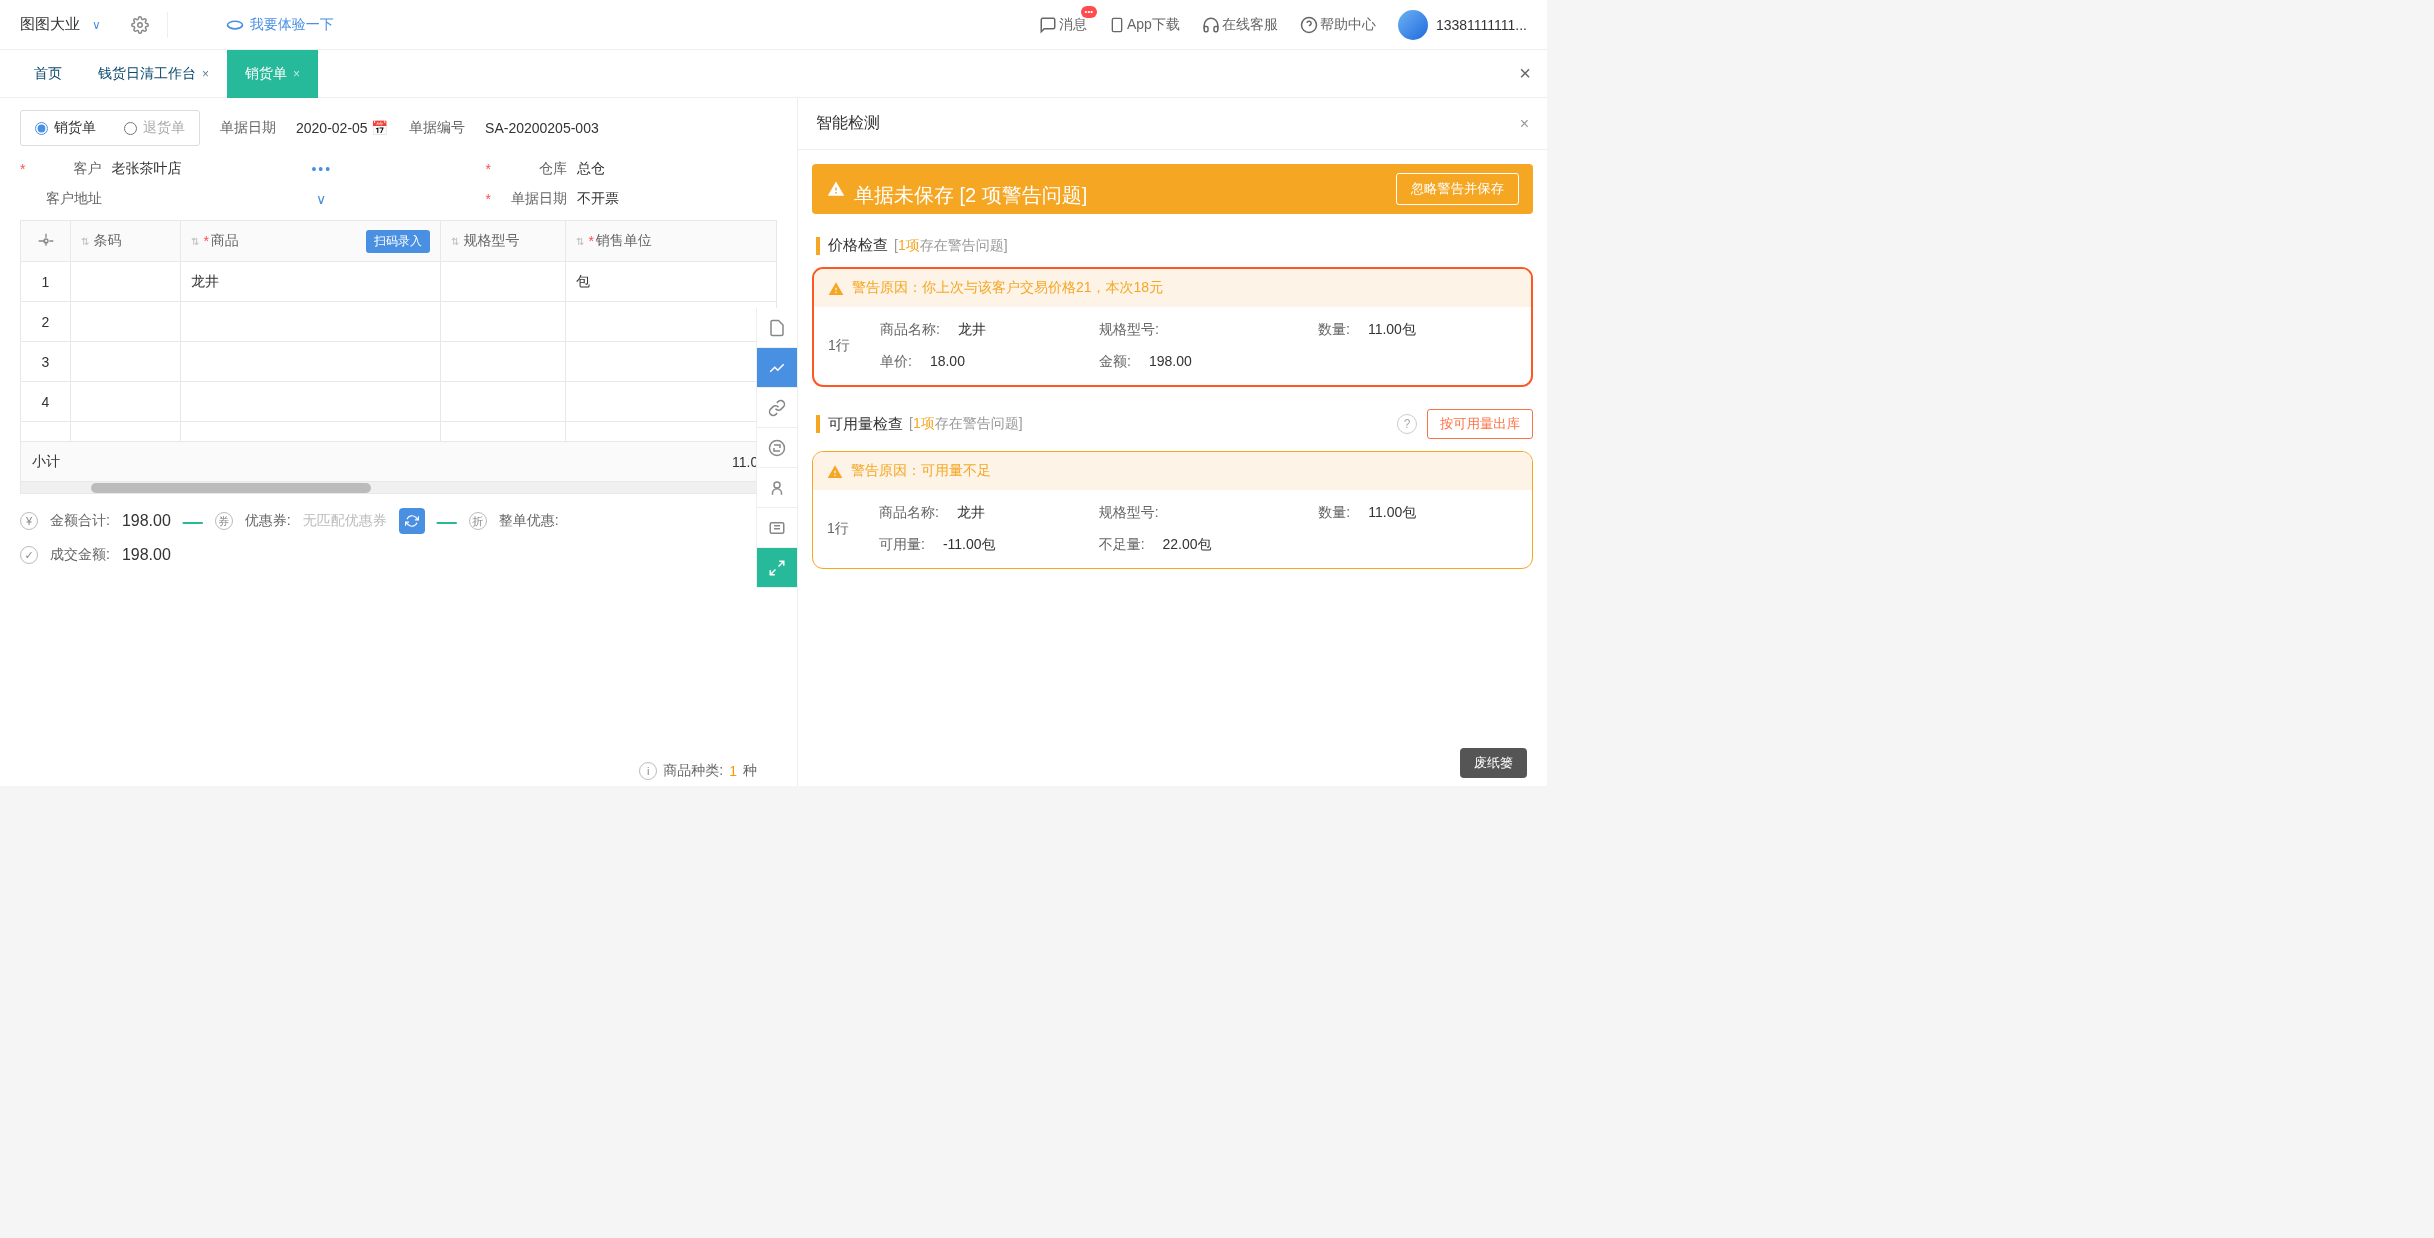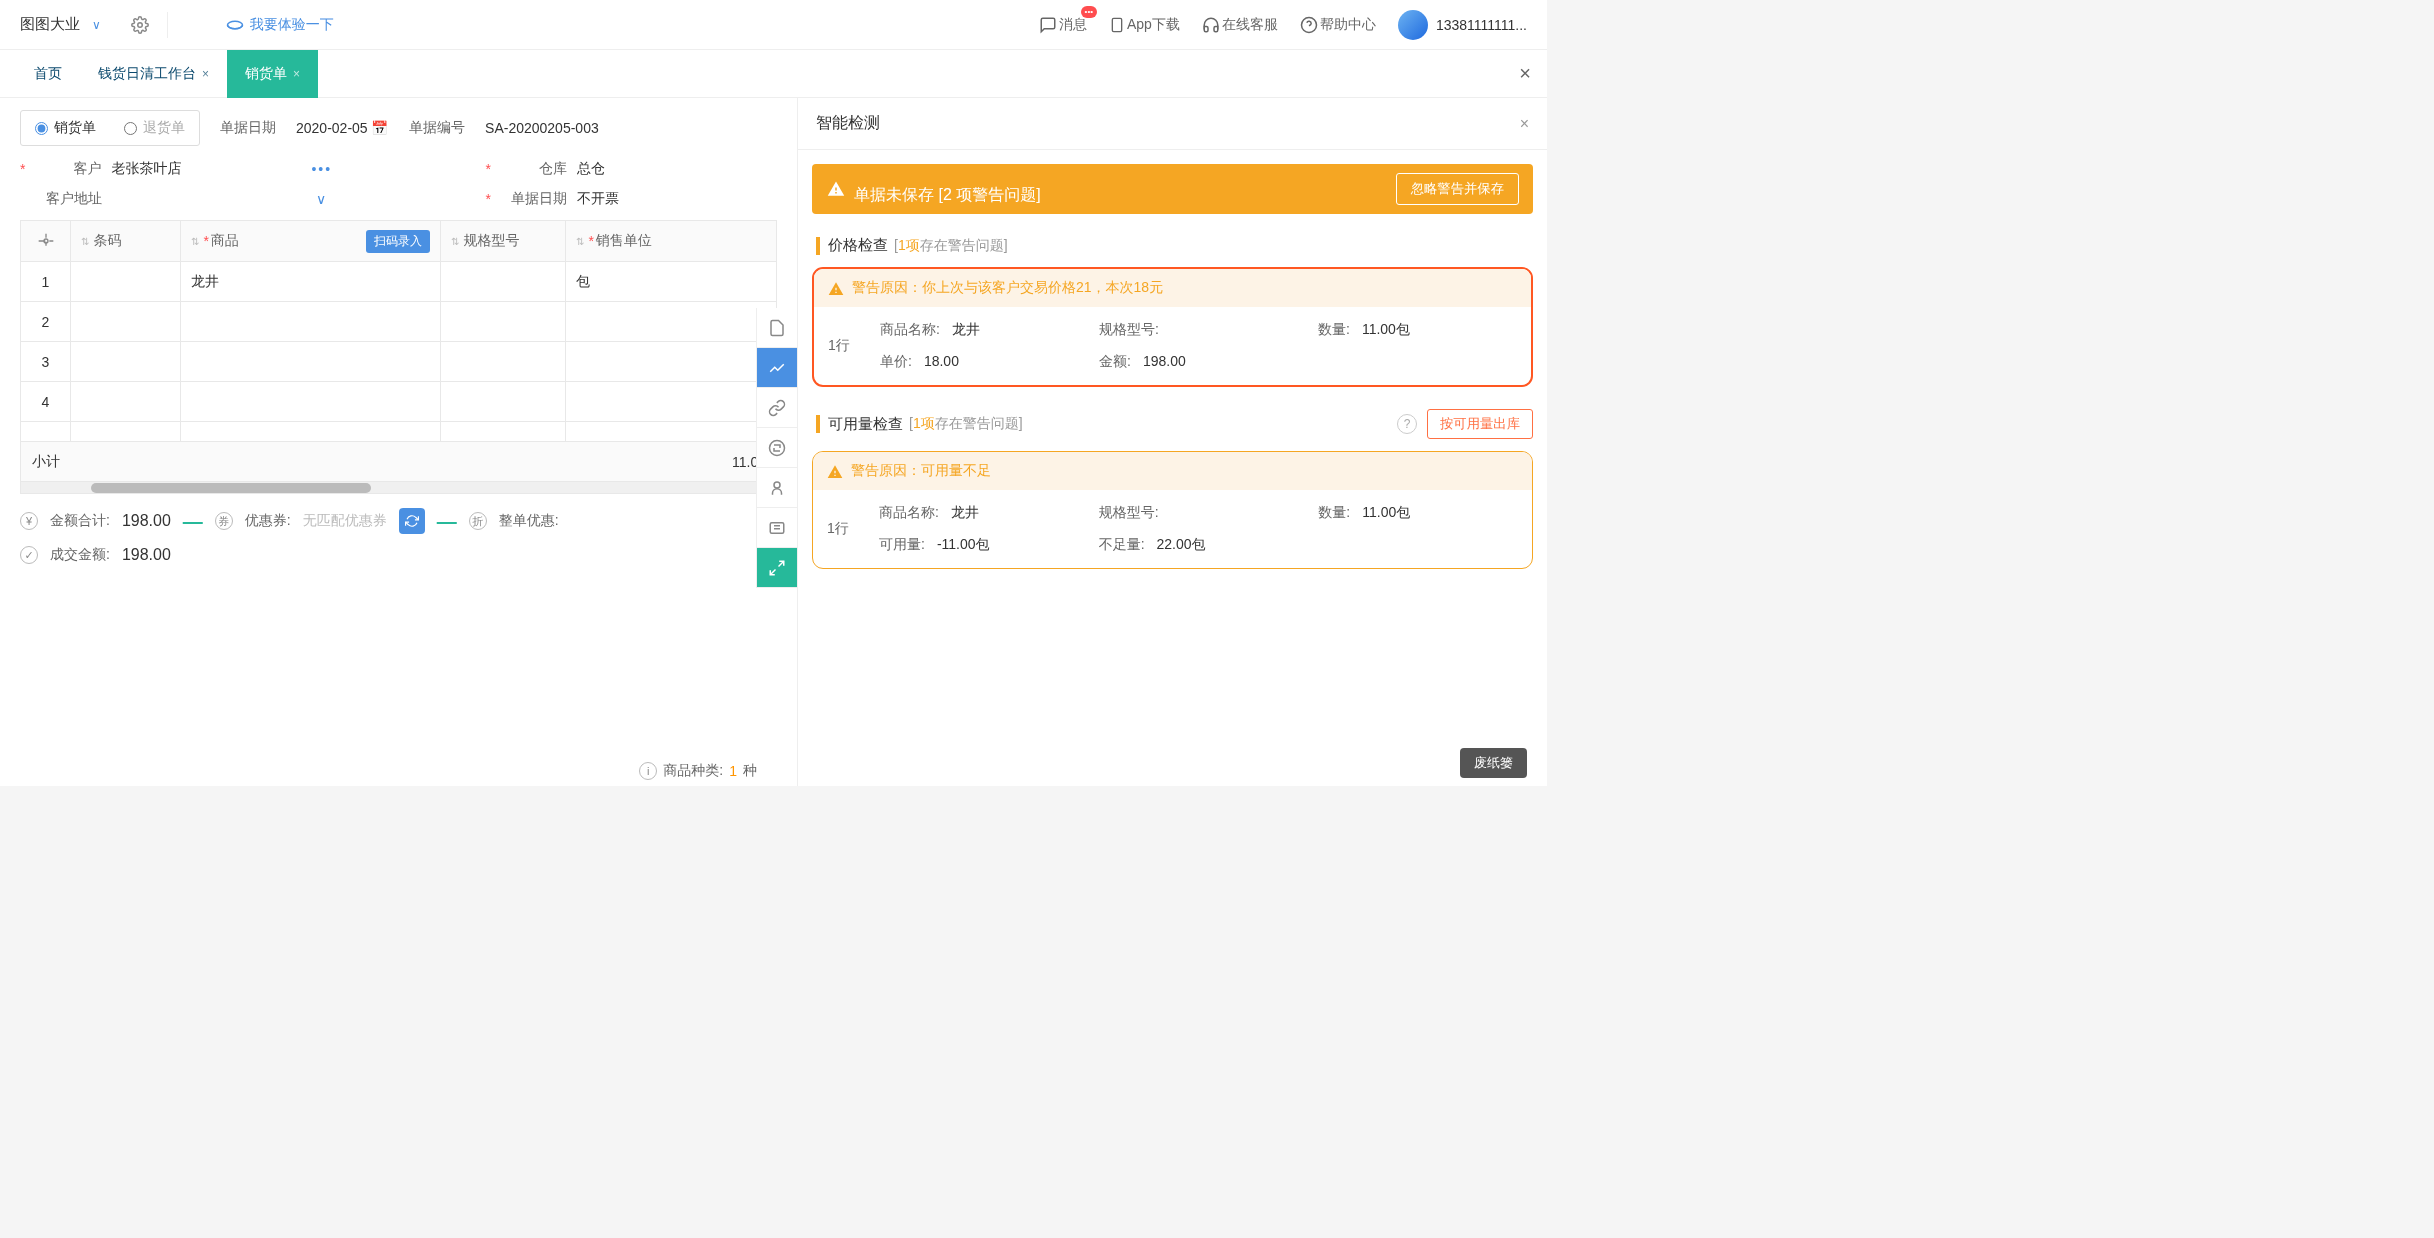--- a/index.html
+++ b/index.html
@@ -98,21 +98,21 @@
 .help-q{margin-left:auto;width:20px;height:20px;border:1px solid #ccc;border-radius:50%;display:inline-flex;align-items:center;justify-content:center;color:#aaa;font-size:12px;}
 .stock-btn{margin-left:10px;border:1px solid #ff7043;color:#ff7043;background:#fff;padding:5px 12px;border-radius:3px;cursor:pointer;}
 
 .warn-box{border:1px solid #f5a623;border-radius:11px;overflow:hidden;}
 .warn-box.red{border:2px solid #ff5722;}
 .warn-head{background:#fdf3e6;padding:10px 14px;display:flex;align-items:center;color:#f5a623;}
 .warn-head .tri{margin-right:8px;}
 .warn-body{display:flex;padding:14px;}
 .row-label{width:52px;color:#666;display:flex;align-items:center;}
 .detail-grid{display:grid;grid-template-columns:1fr 1fr 1fr;gap:14px 20px;flex:1;}
-.detail-item{display:flex;gap:12px;}
+.detail-item{display:flex;gap:18px;}
 .detail-item .k{color:#666;}
 .detail-item .v{color:#333;}
 
 .trash-btn{position:absolute;bottom:8px;right:20px;background:#555;color:#fff;padding:6px 14px;border-radius:4px;cursor:pointer;font-size:13px;}
 svg{display:inline-block;vertical-align:middle;}
 </style>
 </head>
 <body>
 
 <div class="top-bar">
@@ -392,21 +392,21 @@
       <span class="rp-title">智能检测</span>
       <span class="rp-close">×</span>
     </div>
 
     <div class="warn-banner">
       <span class="warn-icon">
           <svg width="18" height="18" viewBox="0 0 24 24" fill="#fff">
             <path d="M1 21h22L12 2 1 21zm12-3h-2v-2h2v2zm0-4h-2v-4h2v4z"></path>
           </svg>
         </span>
-      <span style="font-size:16px;margin-top:12px;">单据未保存 [2 项警告问题]</span>
+      <span style="font-size:20px;margin-top:12px;">单据未保存 [2 项警告问题]</span>
       <button class="ignore-btn">忽略警告并保存</button>
     </div>
 
     <div class="check-section">
       <div class="section-head">
         <div class="section-bar"></div>
         <span class="section-title">价格检查</span>
         <span class="section-sub"><span>[</span><span class="num">1项</span><span>存在警告问题]</span></span>
       </div>
       <div class="warn-box red">

